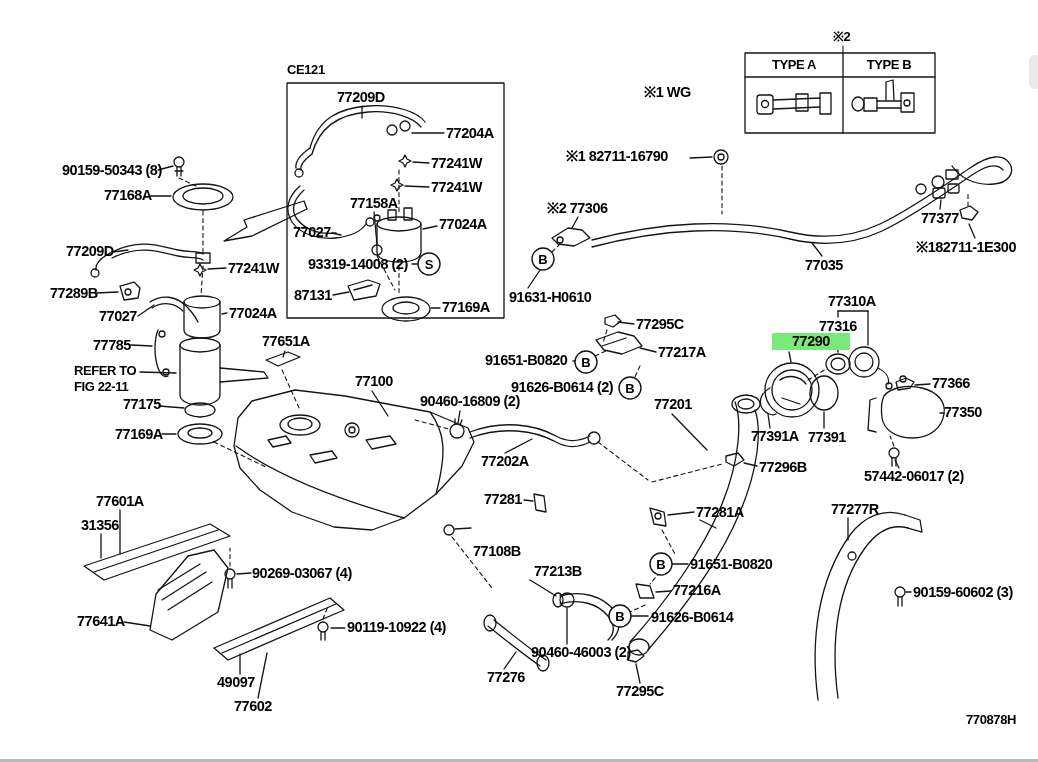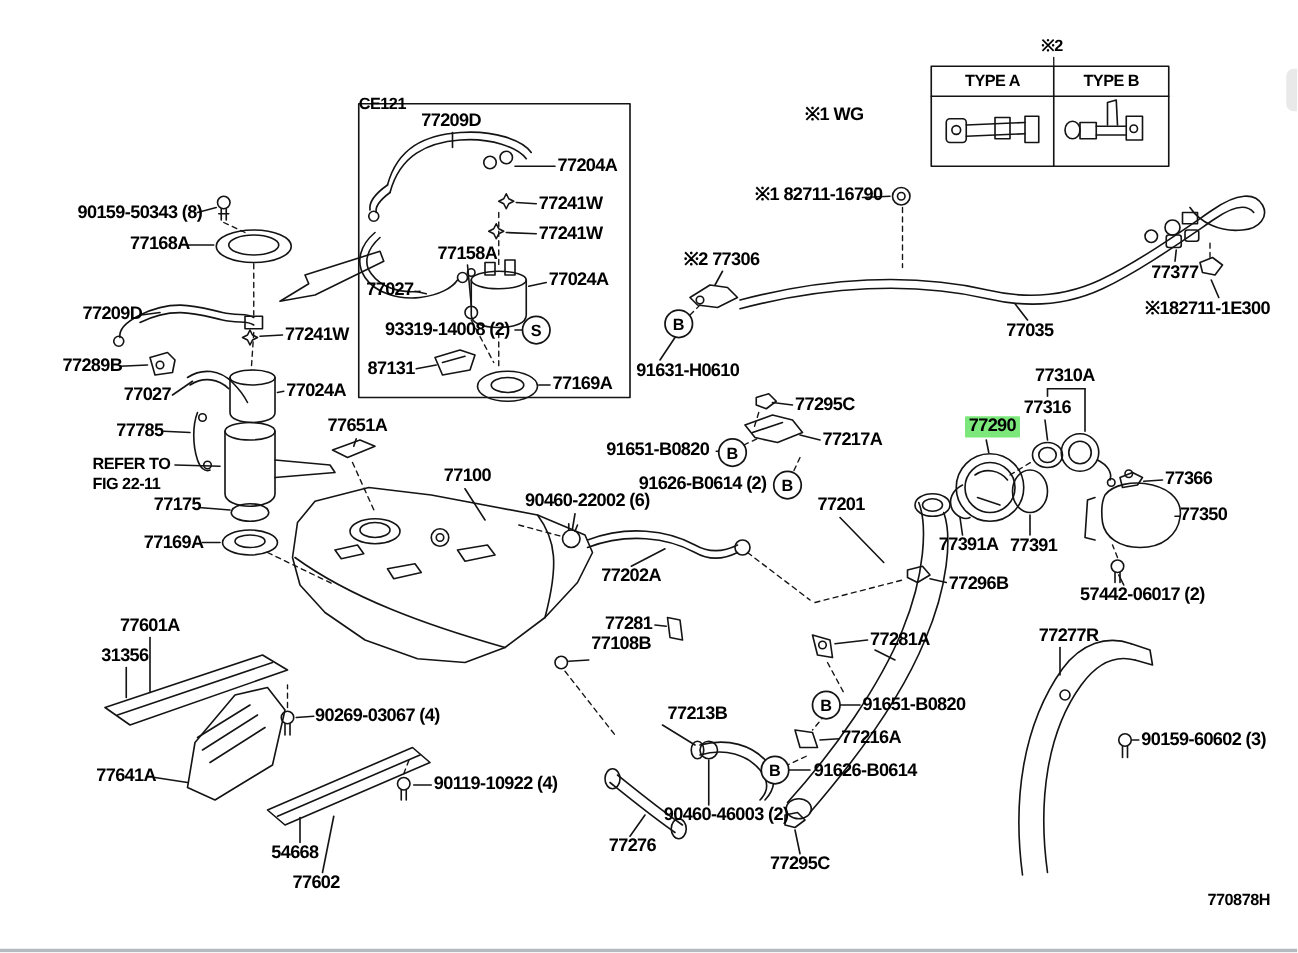--- a/index.html
+++ b/index.html
@@ -11,21 +11,21 @@
   svg.art .dash{stroke-dasharray:4 3.5;stroke-width:1.1;}
   svg.art .thin{stroke-width:1.05;}
   svg.art .mk circle{fill:#fff;stroke-width:1.4;}
   svg.art text{stroke:none;fill:#000;font-family:"Liberation Sans",sans-serif;
     font-weight:bold;font-size:13px;text-anchor:middle;}
   .lbl{position:absolute;font-weight:700;font-size:14.5px;letter-spacing:-0.5px;
        color:#000;white-space:nowrap;line-height:1.05;}
   .lbl-sm{font-size:13px;letter-spacing:-0.4px;}
   .lbl-note{font-size:13px;white-space:pre-line;line-height:1.25;letter-spacing:-0.4px;}
   .lbl-center{transform:translateX(-50%);}
-  .hl{padding:1px 3px;border-radius:1px;}
+  .hl{padding:1px 20px;border-radius:1px;}
   .edge-bar{position:absolute;left:0;bottom:0;width:1038px;height:3px;background:#b4bac0;}
   .corner-smudge{position:absolute;left:1029px;top:55px;width:9px;height:34px;
        background:#e9e9e9;border-radius:6px 0 0 6px;}
 </style>
 </head>
 <body>
 
 <div class="stage">
 
 <svg class="art" width="1038" height="762" viewBox="0 0 1038 762">
@@ -369,57 +369,57 @@
 <div class="lbl" style="left:93px;top:338px">77785</div>
 <div class="lbl lbl-note" style="left:74px;top:363px">REFER TO
 FIG 22-11</div>
 <div class="lbl" style="left:123px;top:397px">77175</div>
 <div class="lbl" style="left:115px;top:427px">77169A</div>
 <div class="lbl" style="left:262px;top:334px">77651A</div>
 <div class="lbl" style="left:355px;top:374px">77100</div>
 <div class="lbl" style="left:96px;top:494px">77601A</div>
 <div class="lbl" style="left:81px;top:518px">31356</div>
 <div class="lbl" style="left:77px;top:614px">77641A</div>
-<div class="lbl" style="left:217px;top:675px">54668</div>
+<div class="lbl" style="left:217px;top:675px">49097</div>
 <div class="lbl" style="left:234px;top:699px">77602</div>
 <div class="lbl" style="left:252px;top:566px">90269-03067 (4)</div>
 <div class="lbl" style="left:347px;top:620px">90119-10922 (4)</div>
 
-<div class="lbl lbl-sm" style="left:287px;top:76px">CE121</div>
+<div class="lbl lbl-sm" style="left:287px;top:63px">CE121</div>
 <div class="lbl" style="left:337px;top:90px">77209D</div>
 <div class="lbl" style="left:446px;top:126px">77204A</div>
 <div class="lbl" style="left:431px;top:156px">77241W</div>
 <div class="lbl" style="left:431px;top:180px">77241W</div>
 <div class="lbl" style="left:350px;top:196px">77158A</div>
 <div class="lbl" style="left:293px;top:225px">77027</div>
 <div class="lbl" style="left:439px;top:217px">77024A</div>
 <div class="lbl" style="left:308px;top:257px">93319-14008 (2)</div>
 <div class="lbl" style="left:294px;top:288px">87131</div>
 <div class="lbl" style="left:442px;top:300px">77169A</div>
 
 <div class="lbl" style="left:644px;top:85px">※1 WG</div>
-<div class="lbl" style="left:604px;top:149px">※1 82711-16790</div>
+<div class="lbl" style="left:566px;top:149px">※1 82711-16790</div>
 <div class="lbl" style="left:547px;top:201px">※2 77306</div>
 <div class="lbl" style="left:509px;top:290px">91631-H0610</div>
 <div class="lbl" style="left:805px;top:258px">77035</div>
 <div class="lbl" style="left:921px;top:211px">77377</div>
 <div class="lbl" style="left:916px;top:240px">※182711-1E300</div>
 <div class="lbl lbl-sm" style="left:833px;top:30px">※2</div>
 <div class="lbl lbl-sm lbl-center" style="left:794px;top:58px">TYPE A</div>
 <div class="lbl lbl-sm lbl-center" style="left:889px;top:58px">TYPE B</div>
 
 <div class="lbl" style="left:636px;top:317px">77295C</div>
 <div class="lbl" style="left:485px;top:353px">91651-B0820</div>
 <div class="lbl" style="left:658px;top:345px">77217A</div>
 <div class="lbl" style="left:511px;top:380px">91626-B0614 (2)</div>
 <div class="lbl" style="left:654px;top:397px">77201</div>
-<div class="lbl" style="left:420px;top:394px">90460-22002 (6)</div>
+<div class="lbl" style="left:420px;top:394px">90460-16809 (2)</div>
 <div class="lbl" style="left:481px;top:454px">77202A</div>
 <div class="lbl" style="left:484px;top:492px">77281</div>
-<div class="lbl" style="left:473px;top:508px">77108B</div>
+<div class="lbl" style="left:473px;top:544px">77108B</div>
 
 <div class="lbl" style="left:828px;top:294px">77310A</div>
 <div class="lbl" style="left:819px;top:319px">77316</div>
 <div class="lbl hl" style="left: 772px; top: 333px; background: rgb(124, 232, 124);">77290</div>
 <div class="lbl" style="left:751px;top:429px">77391A</div>
 <div class="lbl" style="left:808px;top:430px">77391</div>
 <div class="lbl" style="left:932px;top:376px">77366</div>
 <div class="lbl" style="left:944px;top:405px">77350</div>
 <div class="lbl" style="left:864px;top:469px">57442-06017 (2)</div>
 <div class="lbl" style="left:759px;top:460px">77296B</div>

